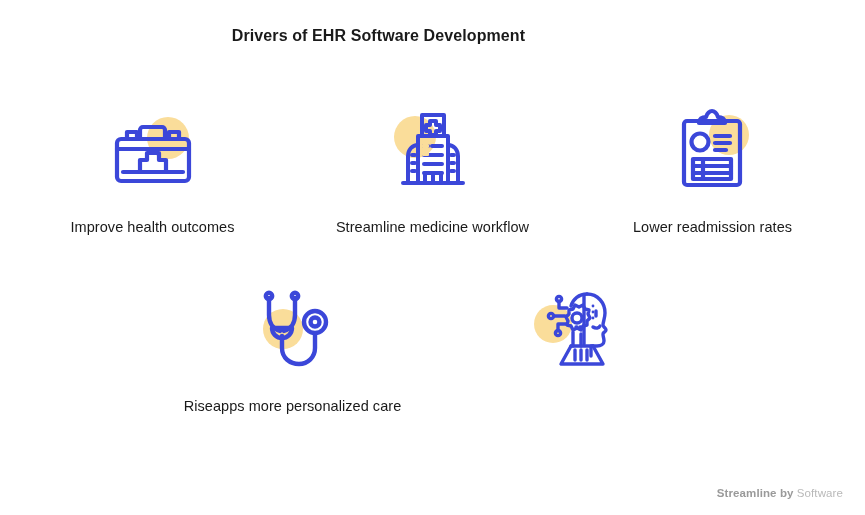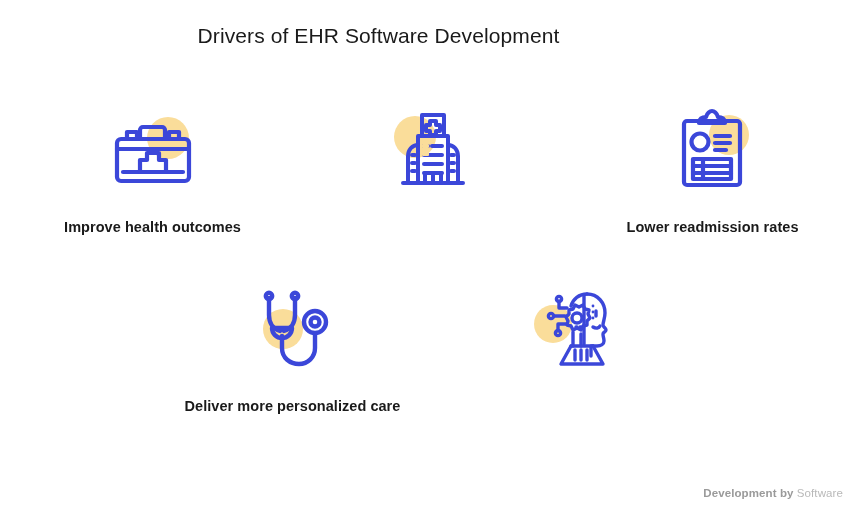--- a/index.html
+++ b/index.html
@@ -24,22 +24,22 @@
     box-sizing: border-box;
   }
 
   
   .title {
     position: absolute;
     top: 22px;
     left: 0;
     width: 757px;
     text-align: center;
-    font-size: 21px;
-    font-weight: normal;
+    font-size: 16px;
+    font-weight: bold;
     letter-spacing: 0.1px;
     color: #1a1a1a;
     line-height: 28px;
   }
 
   
   .row {
     position: absolute;
     left: 0;
     width: 865px;
@@ -64,21 +64,21 @@
     align-items: center;
     justify-content: center;
   }
   .icon-wrap svg {
     display: block;
   }
 
   .item-label {
     margin-top: 21px;
     font-size: 14.5px;
-    font-weight: bold;
+    font-weight: normal;
     color: #1a1a1a;
     text-align: center;
     line-height: 20px;
     letter-spacing: 0.05px;
     white-space: nowrap;
   }
 
   
   .footer {
     position: absolute;
@@ -163,20 +163,21 @@
               <path d="M46 66 v10"></path>
               <path d="M54 66 v10"></path>
             <path d="M37 66 h18"></path>
           </g>
           <g fill="#fadd9a">
             <rect x="35" y="37" width="7" height="4" rx="1"></rect>
             <rect x="35" y="45" width="7" height="4" rx="1"></rect>
           </g>
         </svg>
       </div>
+      <div class="item-label">Streamline medicine workflow</div>
     </div>
 
     <div class="item">
       <div class="icon-wrap">
         <svg width="92" height="86" viewBox="0 0 92 86" xmlns="http://www.w3.org/2000/svg">
           <circle cx="62" cy="28" r="20" fill="#fadd9a"></circle>
           <g fill="none" stroke="#3b47d9" stroke-width="4.2" stroke-linecap="round" stroke-linejoin="round">
 
             <path d="M20 14 h50 a3 3 0 0 1 3 3 v58 a3 3 0 0 1 -3 3 h-50 a3 3 0 0 1 -3 -3 v-58 a3 3 0 0 1 3 -3 z"></path>
 
@@ -216,21 +217,21 @@
 
             <path d="M25 42 h20 a10 10 0 0 1 -20 0 z"></path>
 
             <path d="M35 50 v12 c0 10 8 16 17 16 c9 0 16 -7 16 -16 v-13"></path>
 
             <circle cx="68" cy="36" r="11"></circle>
             <circle cx="68" cy="36" r="4.5"></circle>
           </g>
         </svg>
       </div>
-      <div class="item-label">Deliver more personalized care</div>
+      <div class="item-label">Riseapps more personalized care</div>
     </div>
 
     <div class="item">
       <div class="icon-wrap">
         <svg width="92" height="86" viewBox="0 0 92 86" xmlns="http://www.w3.org/2000/svg">
           <circle cx="26" cy="38" r="19" fill="#fadd9a"></circle>
           <g fill="none" stroke="#3b47d9" stroke-width="3.4" stroke-linecap="round" stroke-linejoin="round">
 
             <path d="M60 8 c11 0 18 9 18 19 c0 5 -2 9 -2 12 c0 2 3 3 3 5 c0 2 -3 2 -3 4 c0 3 1 4 1 7 c0 3 -3 5 -7 5 h-6 v10"></path>
             <path d="M60 8 c-8 0 -14 5 -16 12"></path>
@@ -267,17 +268,17 @@
             <circle cx="66" cy="26" r="1.4"></circle>
             <circle cx="66" cy="32" r="1.4"></circle>
           </g>
         </svg>
       </div>
     </div>
 
   </div>
 
   <div class="footer">
-    <span class="strong">Development by</span>
+    <span class="strong">Streamline by</span>
     <span class="brand">Software</span>
   </div>
 
 </div>
 
 </body></html>

